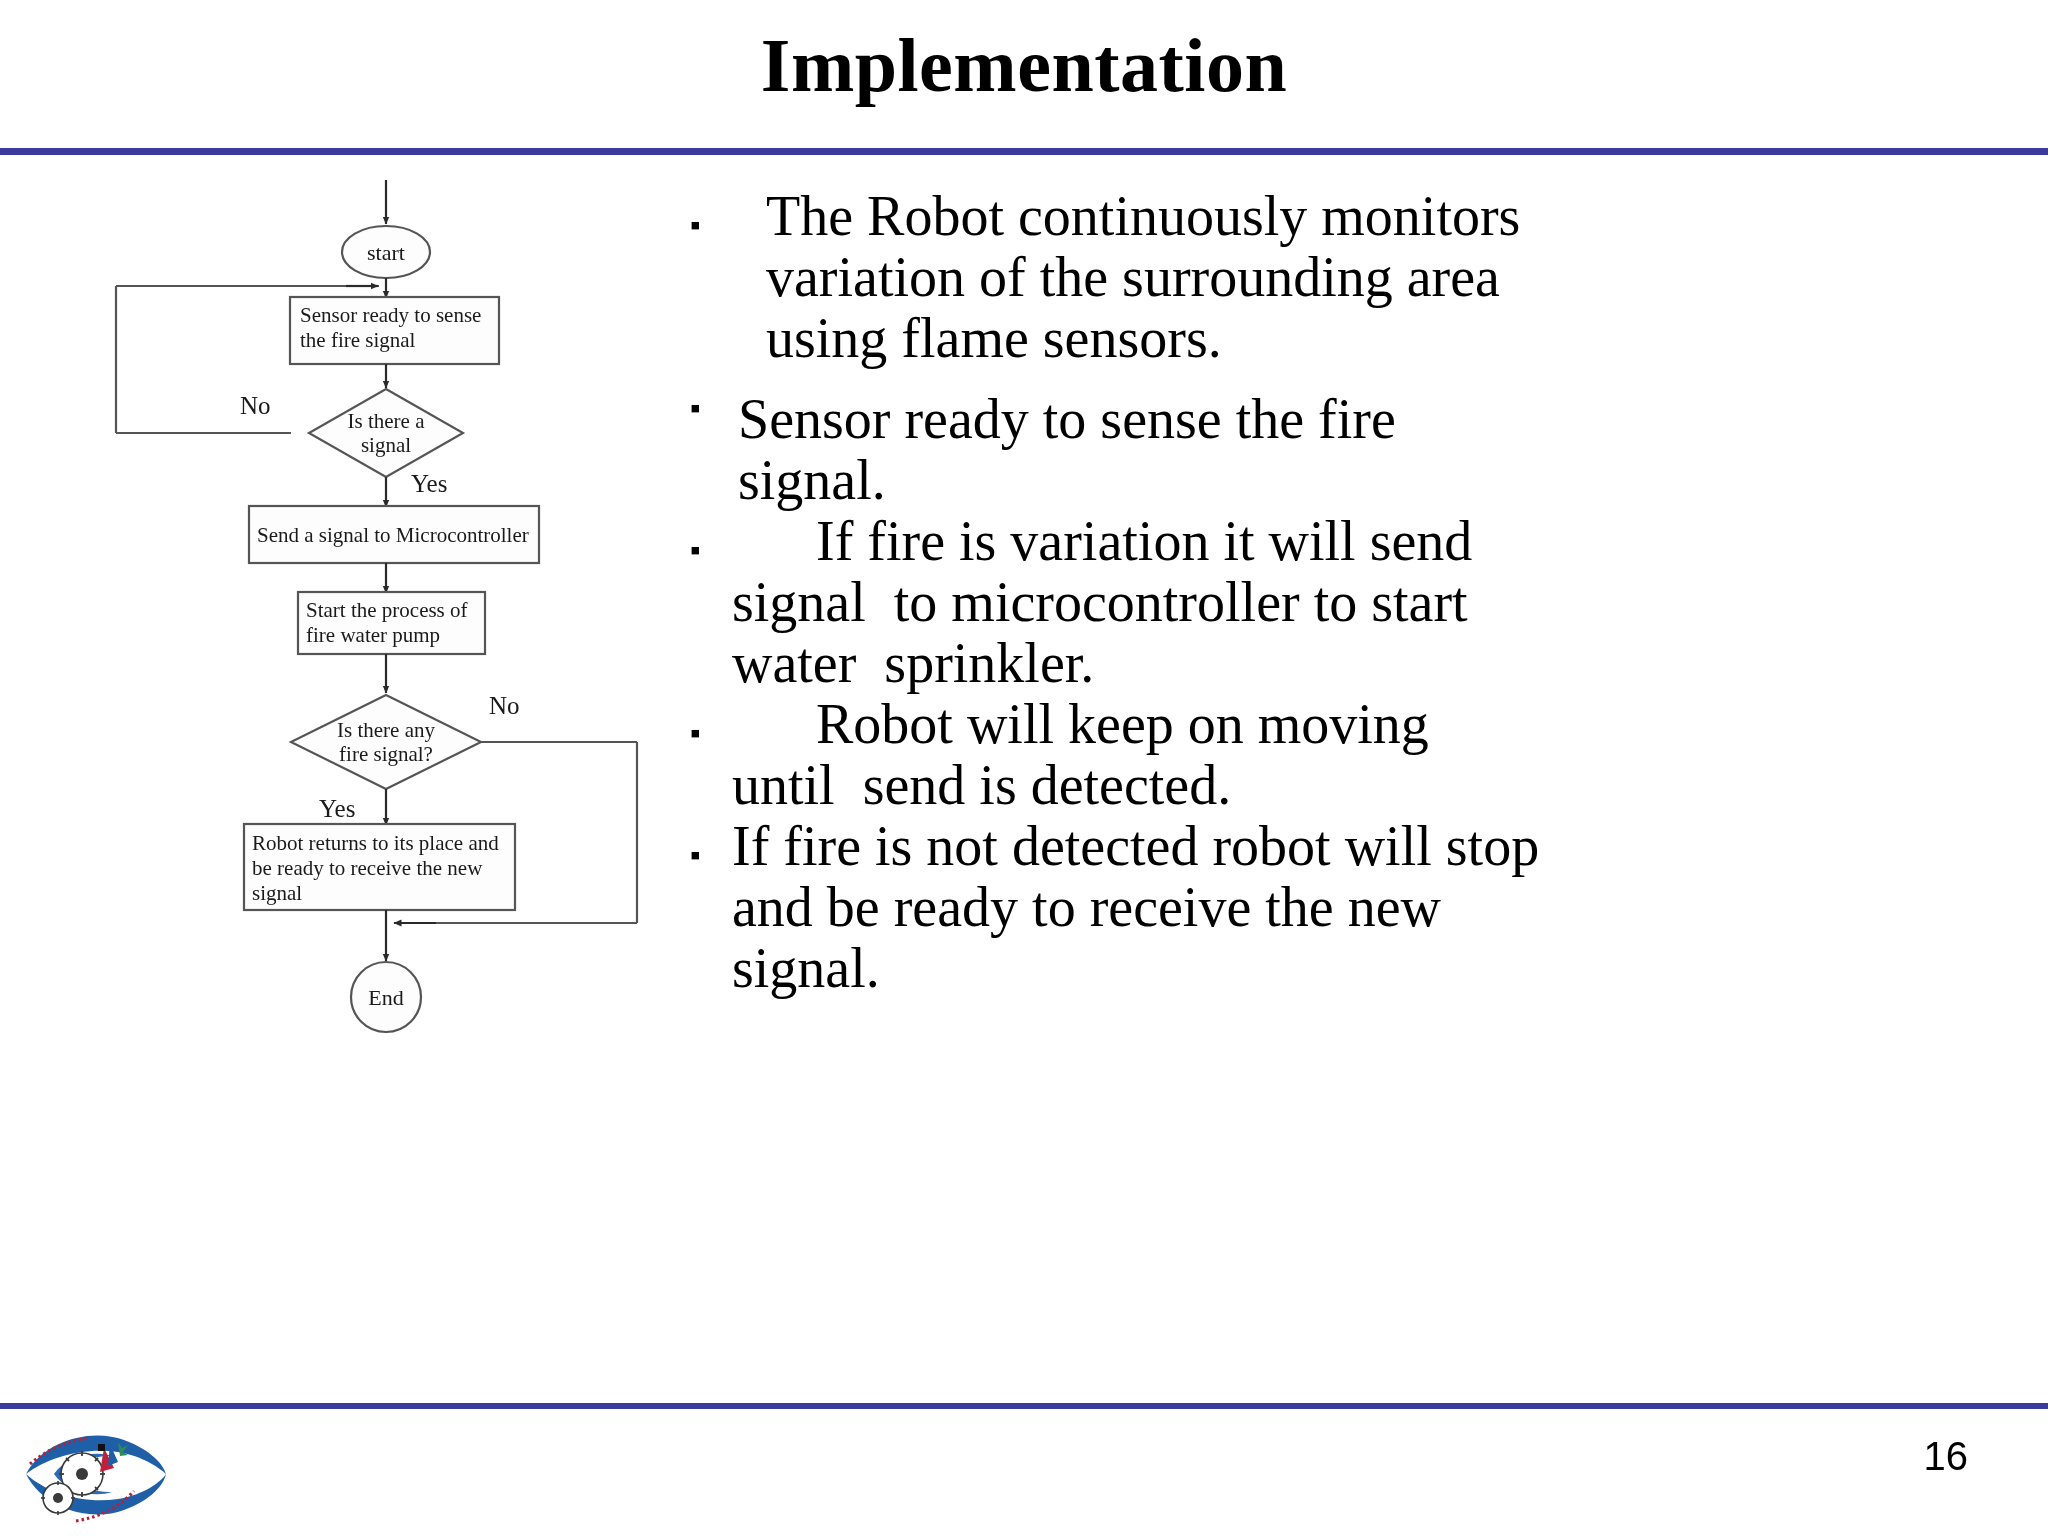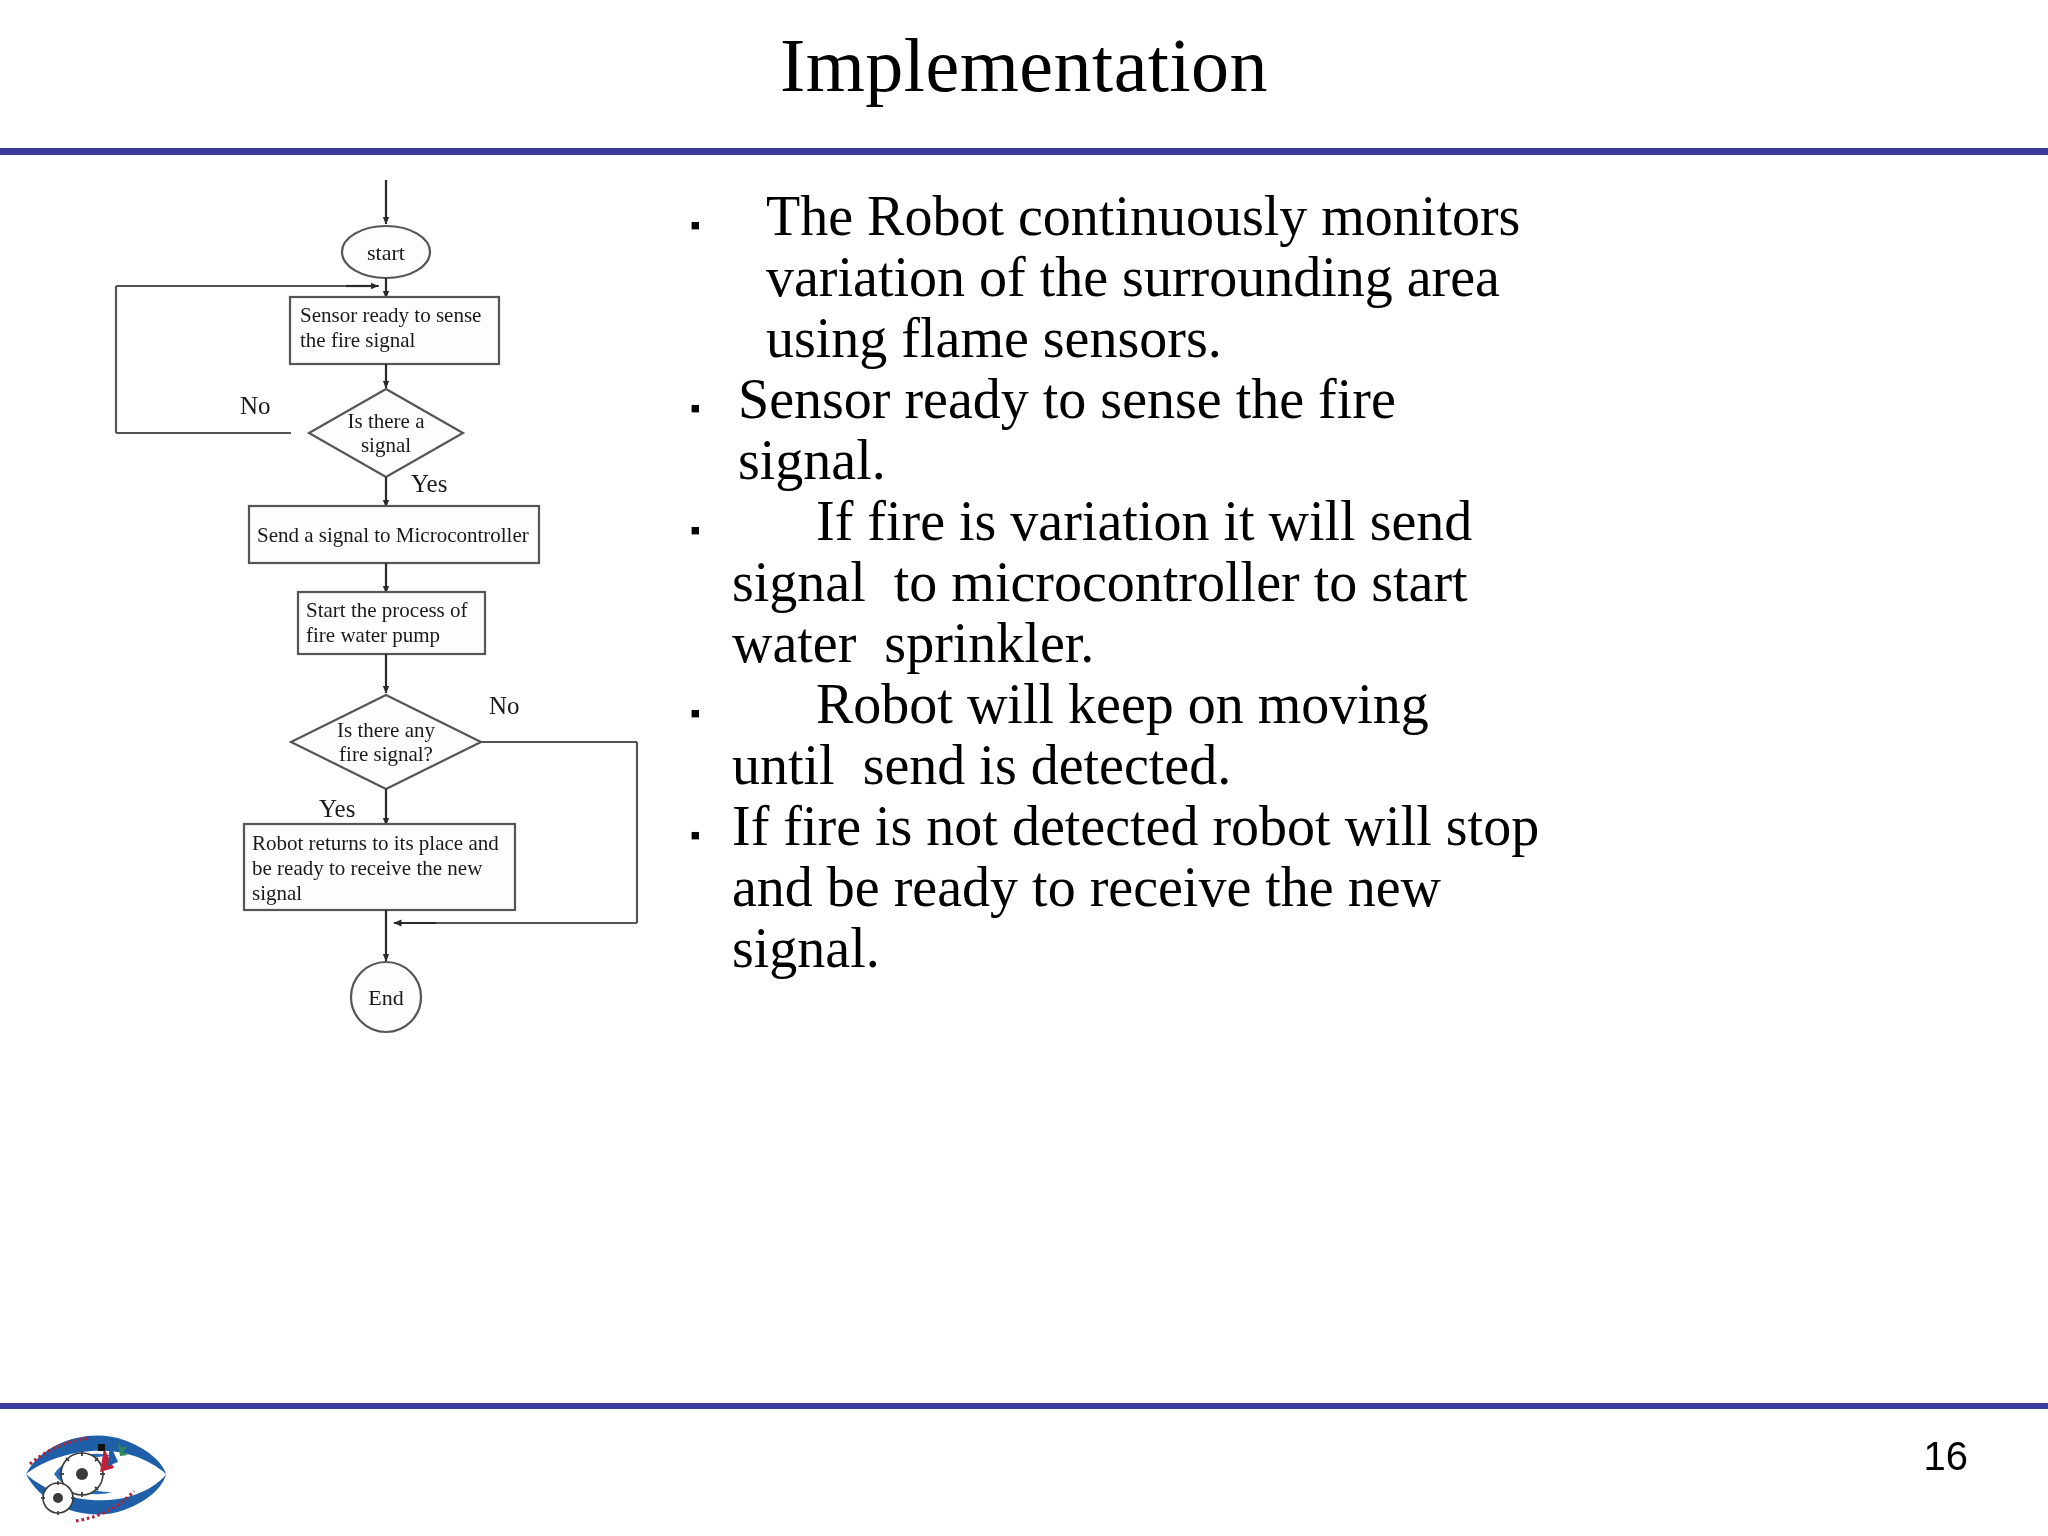--- a/index.html
+++ b/index.html
@@ -16,21 +16,21 @@
   }
 
   
   #slide-title {
     position: absolute;
     left: 0;
     top: 22px;
     width: 2048px;
     text-align: center;
     font-family: "Liberation Serif", "DejaVu Serif", serif;
-    font-weight: normal;
+    font-weight: bold;
     font-size: 76px;
     letter-spacing: 0.5px;
     color: #000000;
     line-height: 1.15;
   }
 
   
   .rule {
     position: absolute;
     left: 0;
@@ -111,21 +111,21 @@
   .bullet-body {
     flex: 1 1 auto;
     font-family: "Liberation Serif", "DejaVu Serif", serif;
     font-size: 56px;
     line-height: 1.09;
     white-space: pre-wrap;
     color: #000000;
   }
   
   .ind-0  .bullet-body { padding-left: 10px; font-family: Liberation Serif, serif; }
-  .ind-1  .bullet-body { padding-left: 0px; margin-left: -4px; }
+  .ind-1  .bullet-body { padding-left: 0px; margin-left: -4px; margin-top: 20px; }
   .ind-2  .bullet-body { padding-left: 0px; margin-left: -10px; }
 
   
   #page-number {
     position: absolute;
     right: 80px;
     top: 1434px;
     font-family: Liberation Sans, sans-serif;
     font-size: 40px;
     color: #000000;

